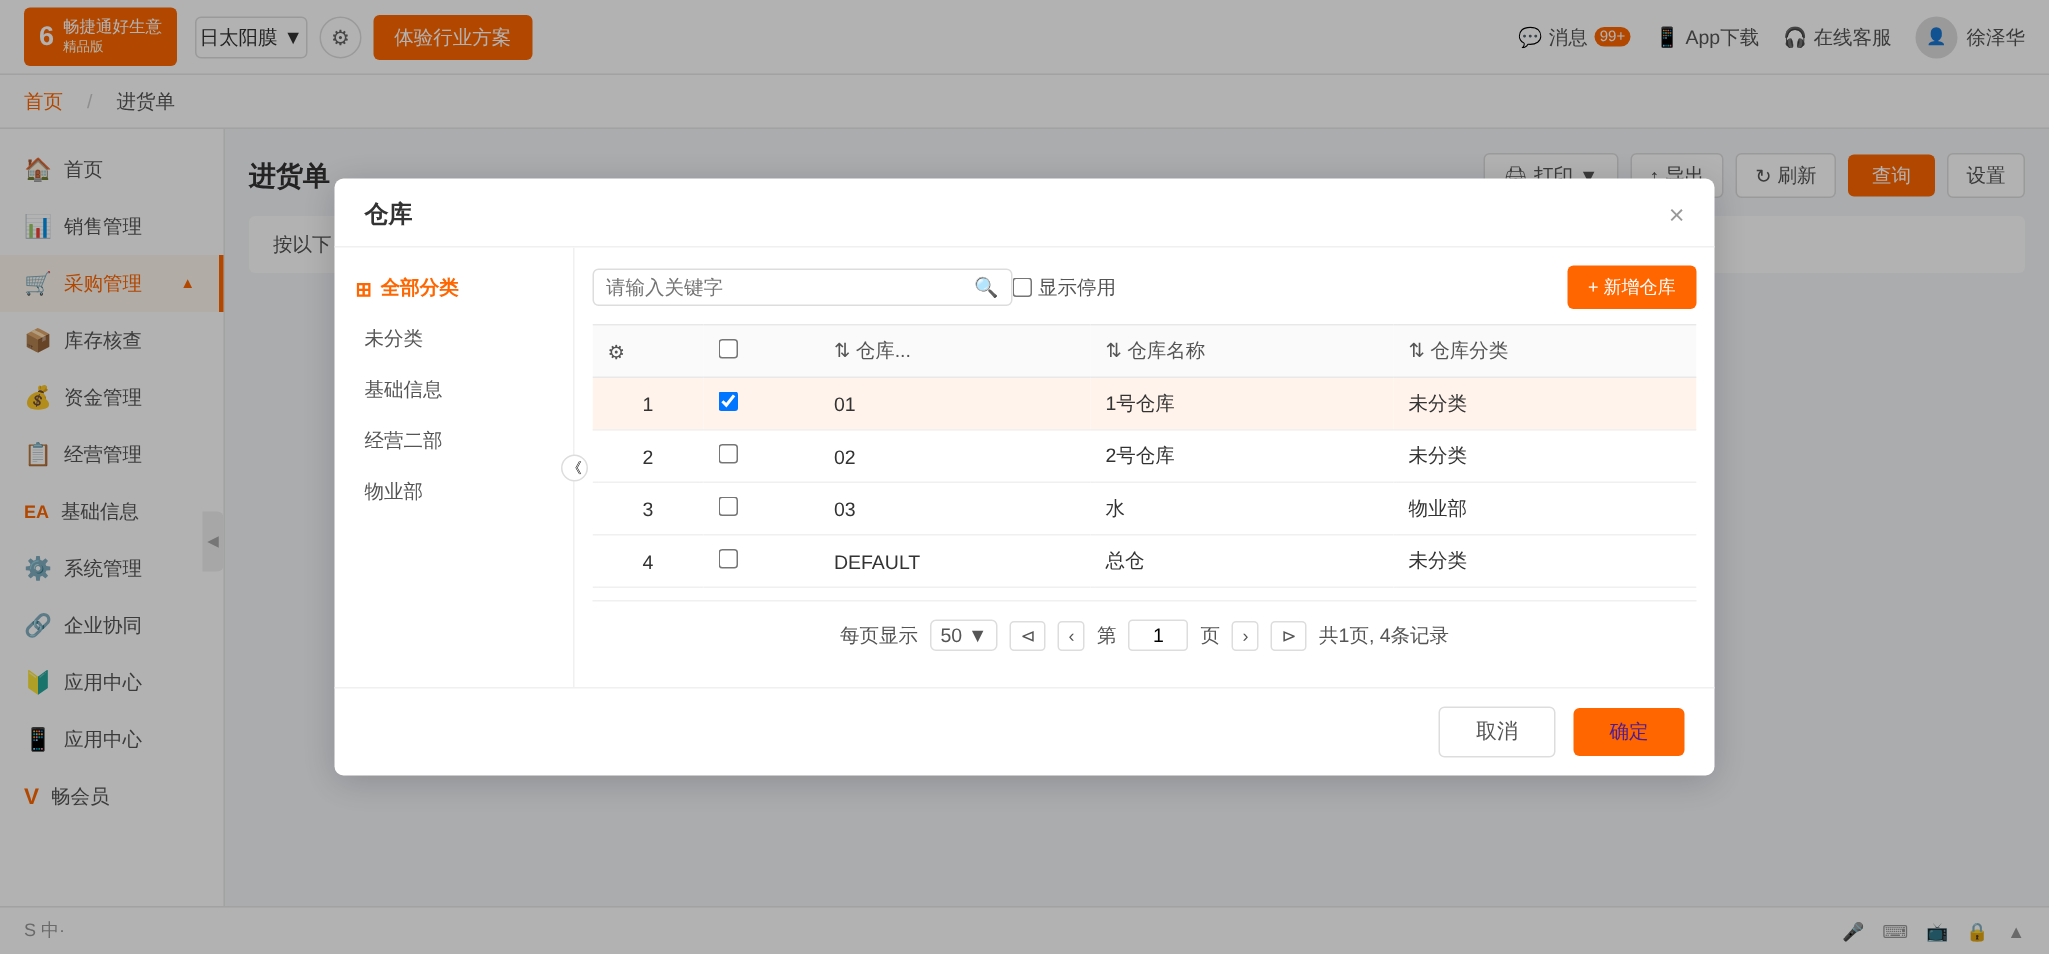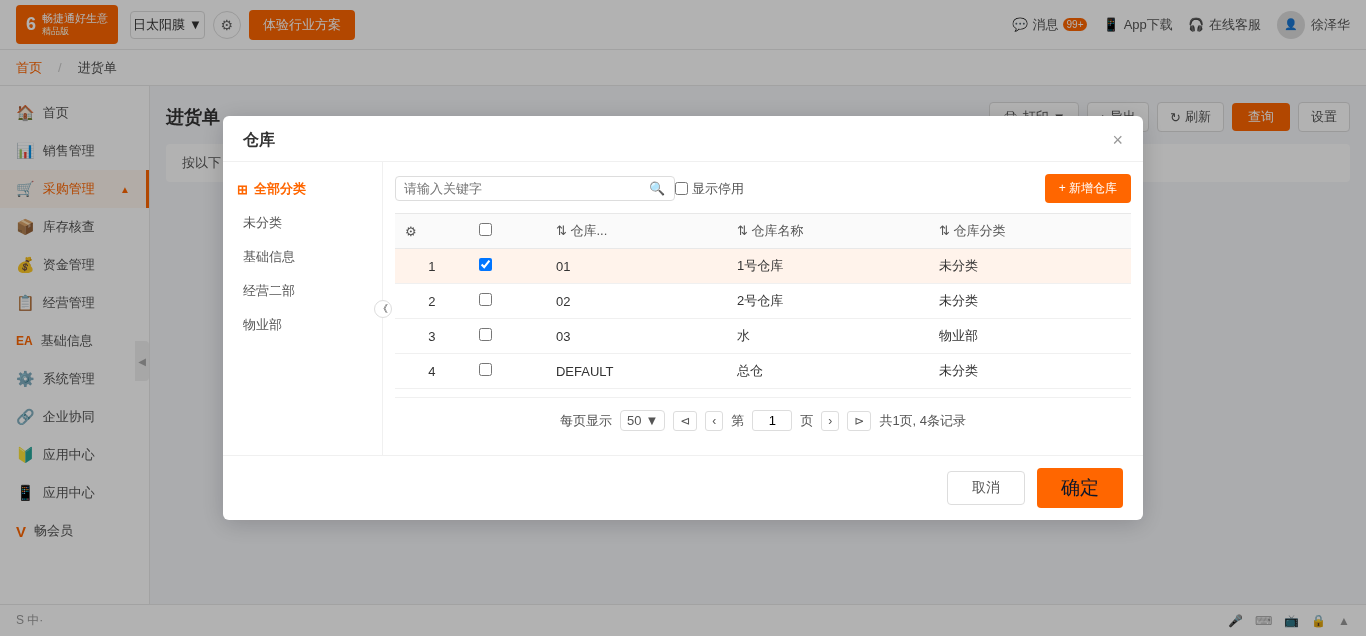--- a/index.html
+++ b/index.html
@@ -212,21 +212,21 @@
     
     .modal-footer {
       display: flex; align-items: center; justify-content: flex-end;
       gap: 12px; padding: 12px 20px;
       border-top: 1px solid #f0f0f0;
     }
     .btn-cancel {
       border: 1px solid #ddd; background: #fff; border-radius: 4px; padding: 7px 24px; font-size: 14px; cursor: pointer; color: #555;
     }
     .btn-confirm {
-      background: #f60; color: #0f172a; border: none; border-radius: 4px; padding: 7px 24px; font-size: 19px; cursor: pointer;
+      background: #f60; color: #4c1d95; border: none; border-radius: 4px; padding: 7px 24px; font-size: 13px; cursor: pointer;
     }
 
     
     .bottom-bar {
       position: fixed; bottom: 0; left: 0; right: 0;
       height: 32px; background: #fff; border-top: 1px solid #e8e8e8;
       display: flex; align-items: center; justify-content: space-between;
       padding: 0 16px; font-size: 12px; color: #999; z-index: 5;
     }
     .bottom-icons { display: flex; align-items: center; gap: 12px; }

